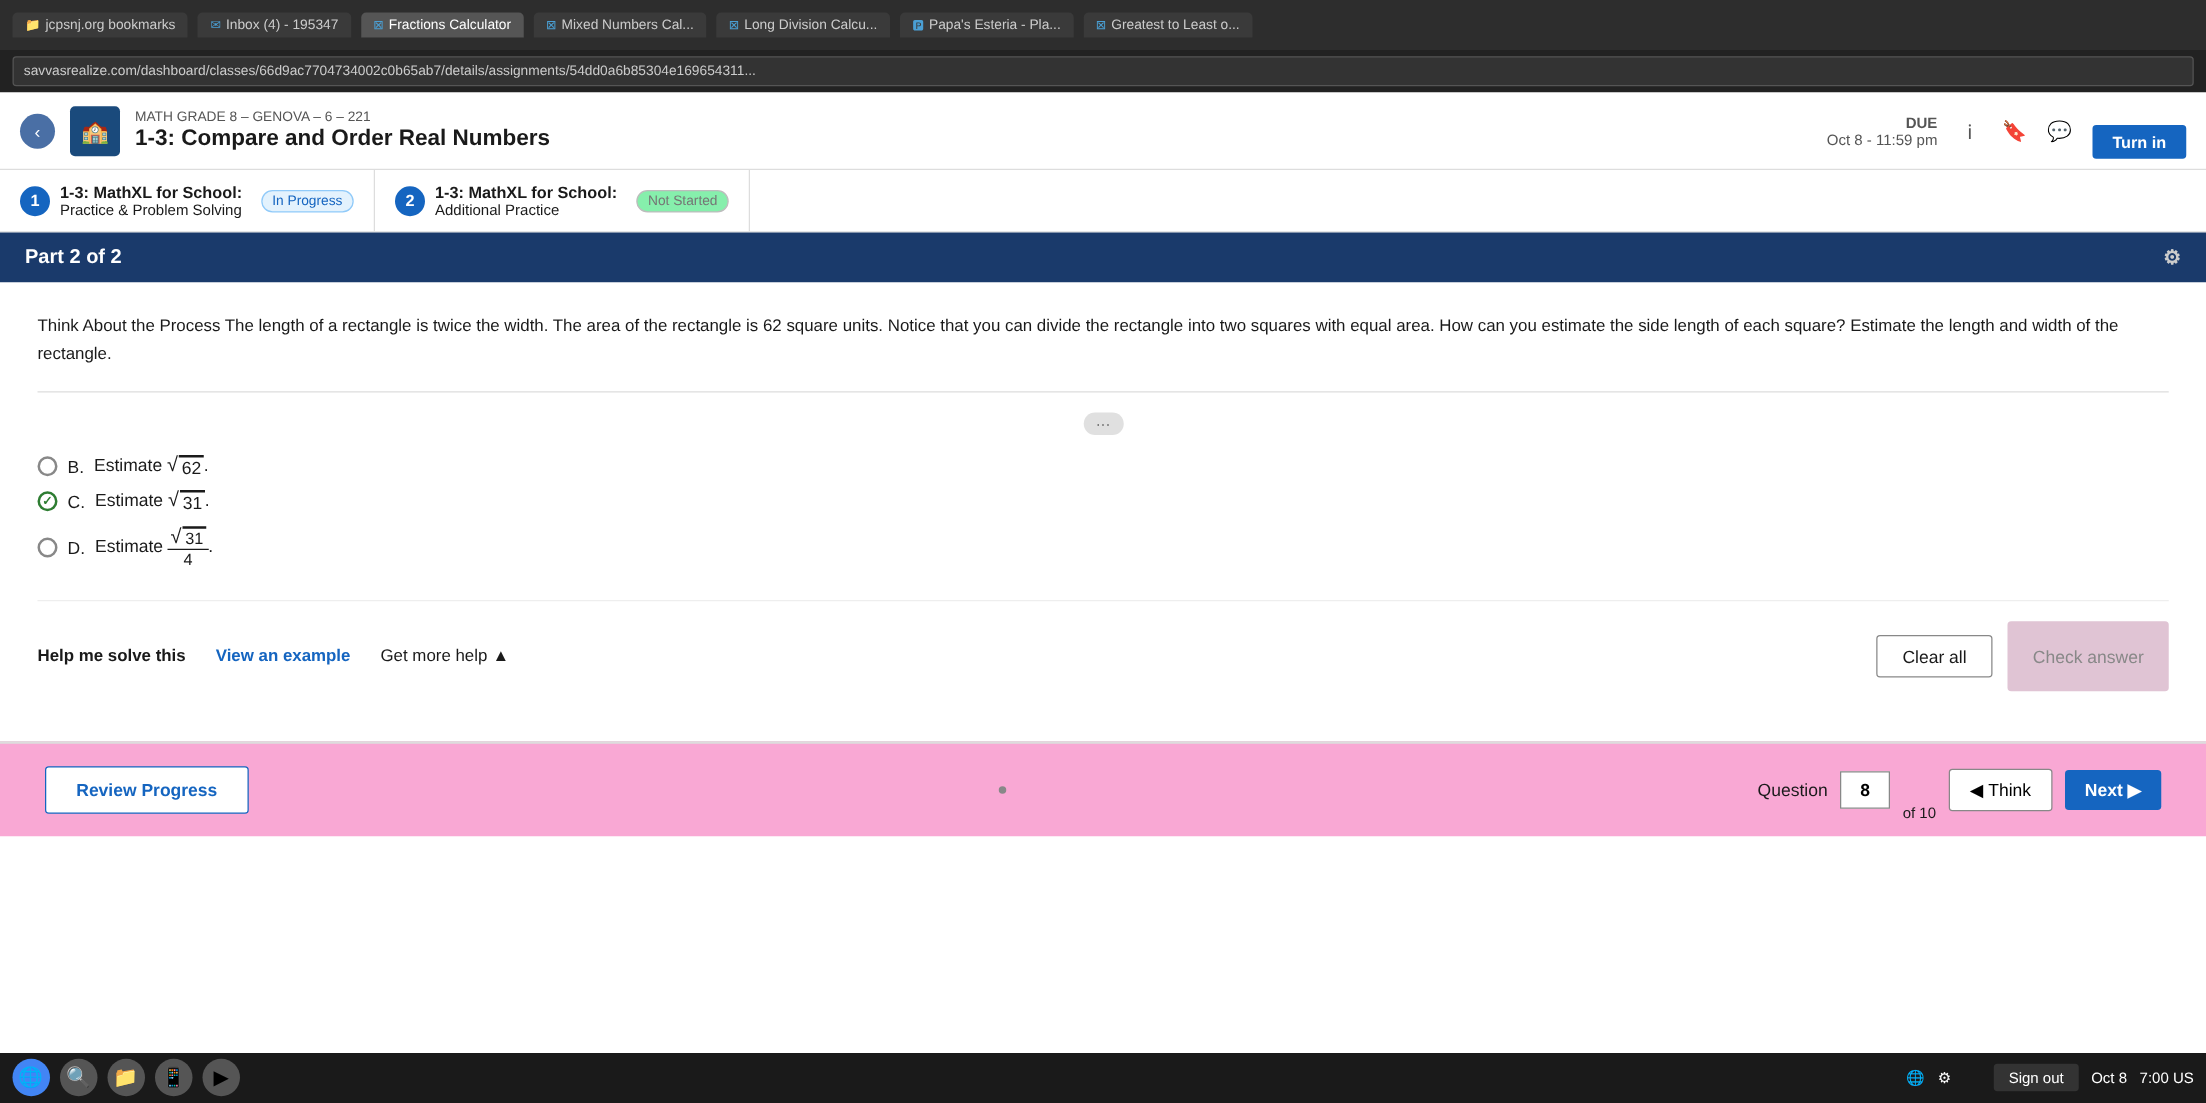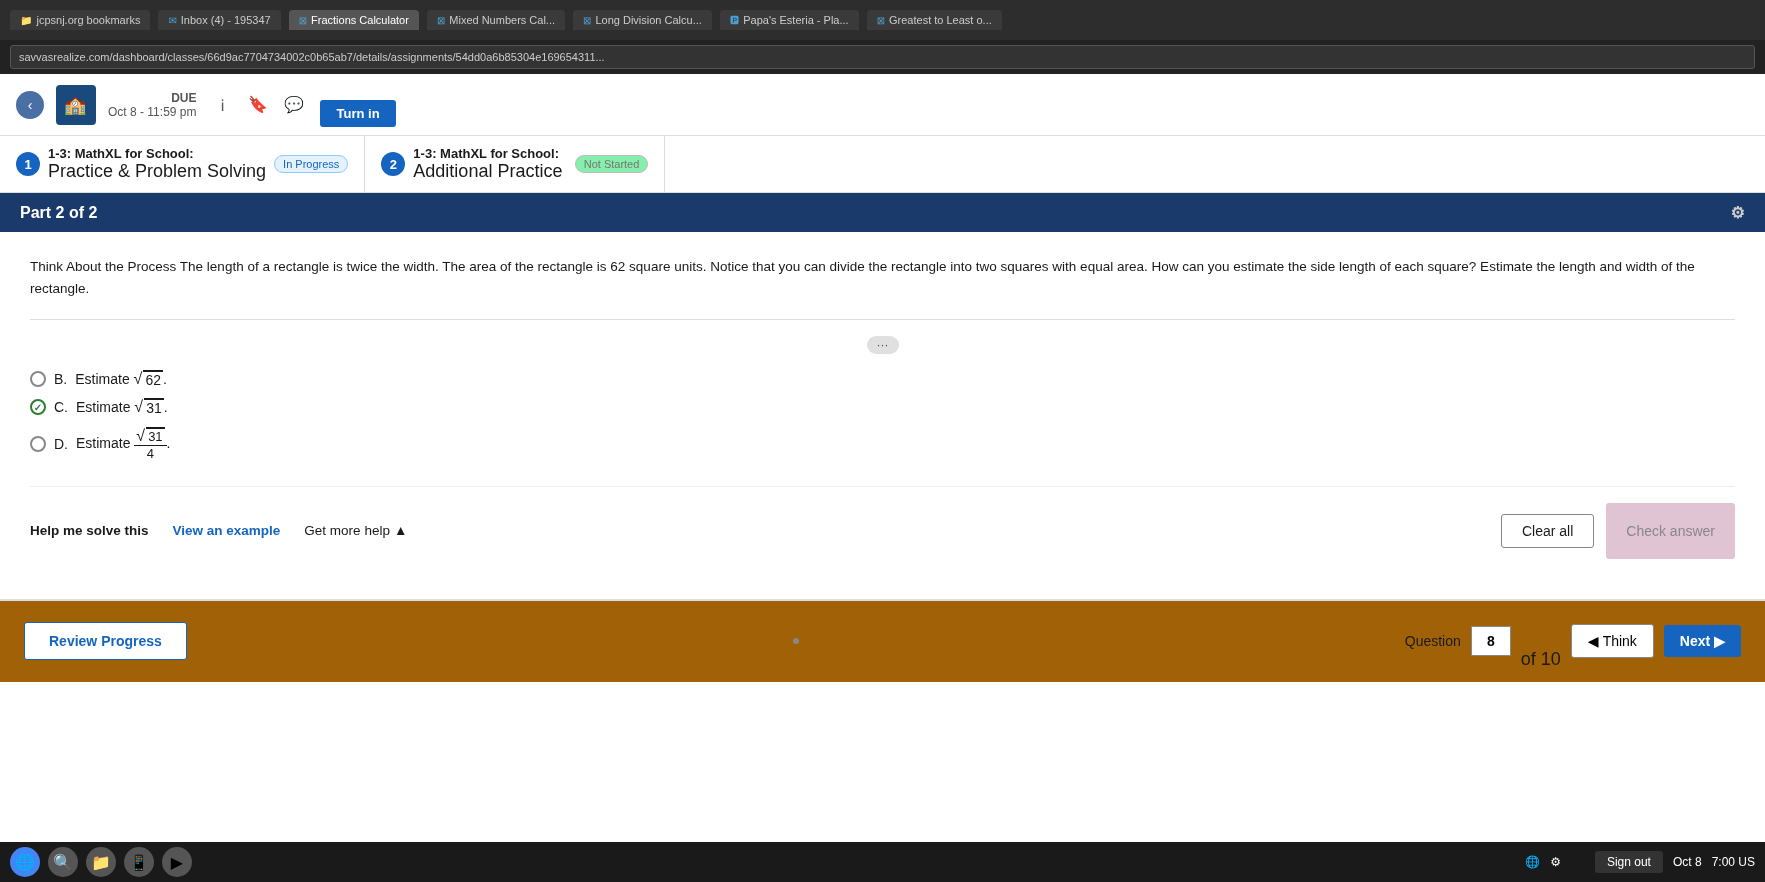--- a/index.html
+++ b/index.html
@@ -157,21 +157,21 @@
       background: #1565c0;
       color: #fff;
       display: flex;
       align-items: center;
       justify-content: center;
       font-size: 13px;
       font-weight: bold;
     }
     .step-info { flex: 1; }
     .step-name { font-size: 13px; font-weight: bold; color: #1a1a1a; }
-    .step-name-sub { font-size: 18px; color: #1a1a1a; }
+    .step-name-sub { font-size: 12px; color: #1a1a1a; }
     .step-badge {
       font-size: 11px;
       padding: 2px 8px;
       border-radius: 10px;
       white-space: nowrap;
     }
     .step-badge.in-progress { background: #e3f2fd; color: #1565c0; border: 1px solid #90caf9; }
     .step-badge.not-started { background: #86efac; color: #757575; border: 1px solid #bdbdbd; }
 
     
@@ -361,23 +361,23 @@
       border: none;
       padding: 20px 20px;
       font-size: 14px;
       cursor: pointer;
       border-radius: 3px;
       color: #888;
     }
 
     
     .page-footer {
-      background: #a16207;
+      background: #f9a8d4;
       border-top: 2px solid #ddd;
-      padding: 12px 24px;
+      padding: 12px 36px;
       display: flex;
       align-items: center;
       justify-content: space-between;
     }
     .review-progress-btn {
       border: 1px solid #1565c0;
       background: #fff;
       color: #1565c0;
       padding: 10px 24px;
       font-size: 14px;
@@ -392,21 +392,21 @@
     }
     .question-label { font-size: 14px; color: #1a1a1a; }
     .question-num-input {
       width: 40px;
       height: 30px;
       border: 1px solid #888;
       text-align: center;
       font-size: 14px;
       font-weight: bold;
     }
-    .of-total { font-size: 18px; color: #1a1a1a; margin-top: 36px; }
+    .of-total { font-size: 12px; color: #1a1a1a; margin-top: 36px; }
     .nav-back-btn {
       border: 1px solid #888;
       background: #fff;
       padding: 8px 16px;
       cursor: pointer;
       border-radius: 3px;
       font-size: 14px;
       display: flex;
       align-items: center;
       gap: 4px;
@@ -512,20 +512,24 @@
   <div class="url-bar">
     <span>savvasrealize.com/dashboard/classes/66d9ac7704734002c0b65ab7/details/assignments/54dd0a6b85304e169654311...</span>
   </div>
 </div>
 
 <div class="main-container">
 
   <div class="page-header">
     <div class="back-button">‹</div>
     <div class="school-icon">🏫</div>
+    <div class="header-title-area">
+      <div class="header-subtitle">MATH GRADE 8 – GENOVA – 6 – 221</div>
+      <div class="header-title">1-3: Compare and Order Real Numbers</div>
+    </div>
     <div class="header-right">
       <div class="due-date">
         <div class="due-label">DUE</div>
         <div>Oct 8 - 11:59 pm</div>
       </div>
       <div class="header-icons">
         <div class="header-icon-btn">ℹ</div>
         <div class="header-icon-btn">🔖</div>
         <div class="header-icon-btn">💬</div>
       </div>

